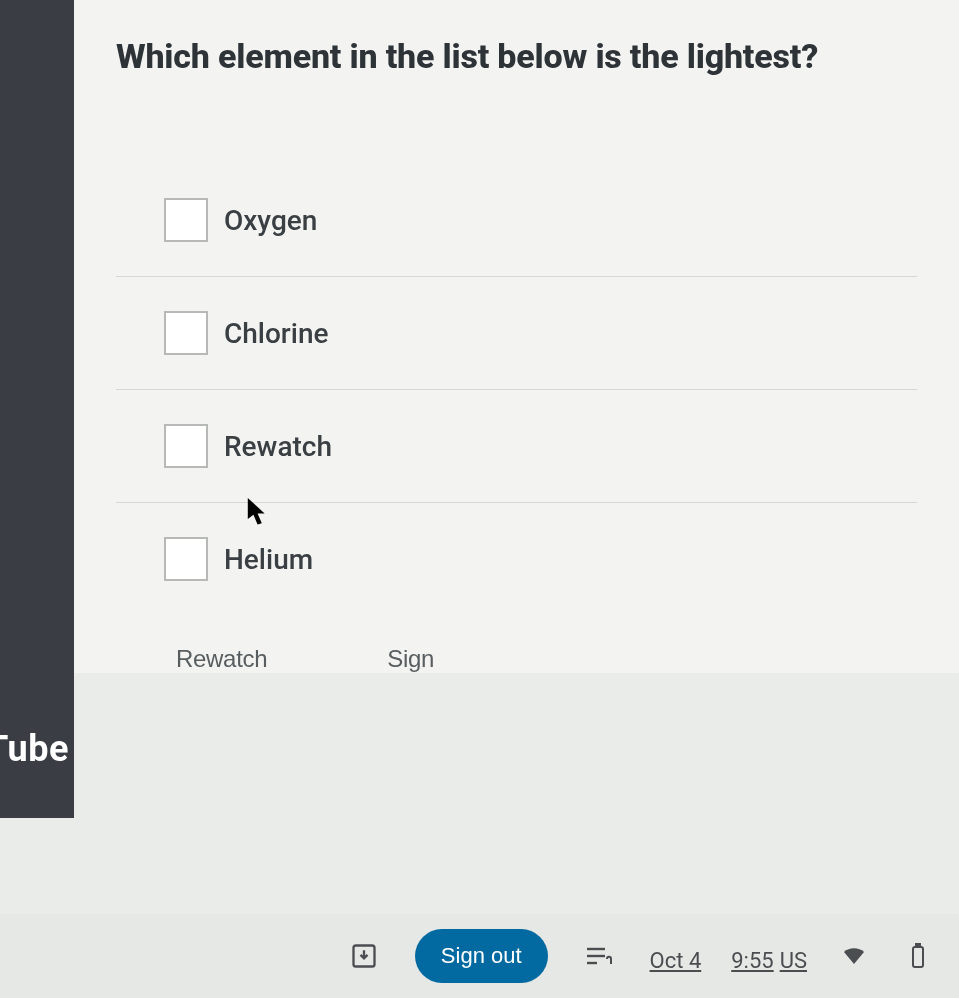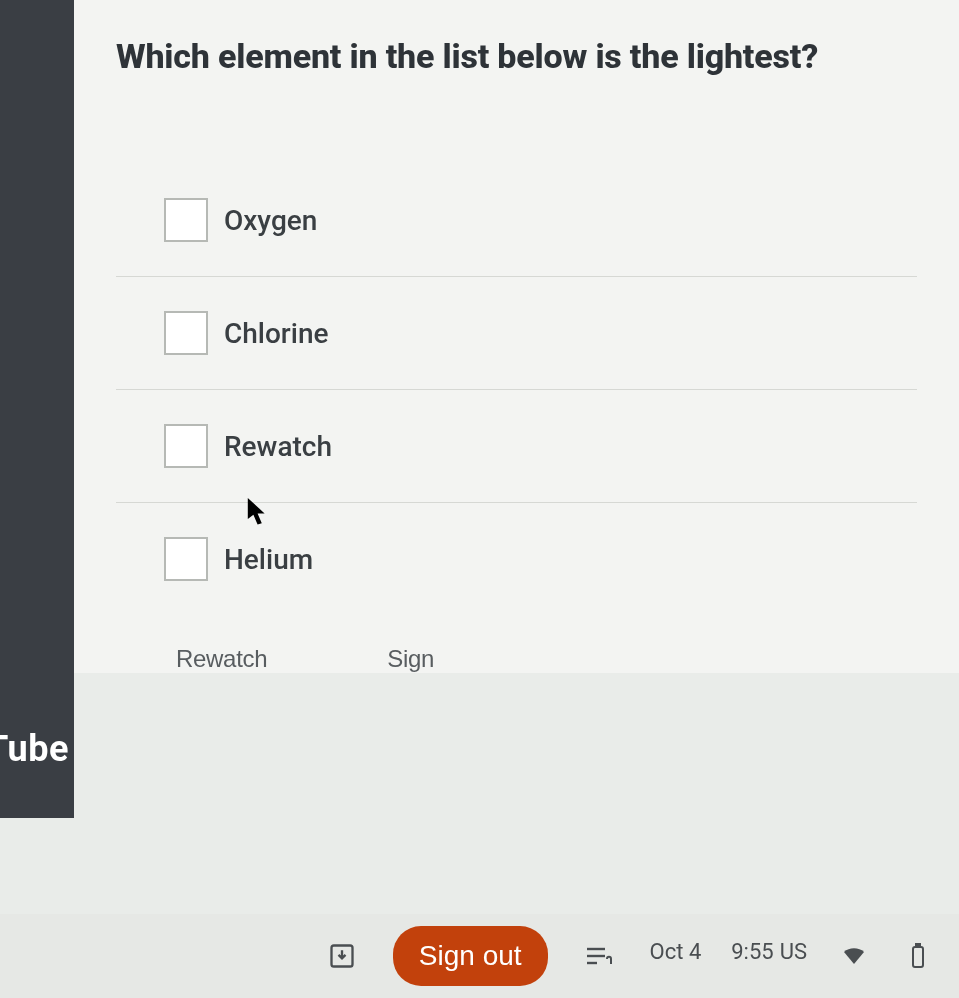--- a/index.html
+++ b/index.html
@@ -93,33 +93,34 @@
       color: #4a4e51;
       font-size: 22px;
     }
     .tb-icon {
       display: inline-flex;
       align-items: center;
       justify-content: center;
       width: 34px; height: 34px;
     }
     .signout {
-      background: #c2410c;
+      background: #0369a1;
       color: #fff;
       border: none;
       border-radius: 28px;
       padding: 14px 26px;
-      font-size: 28px;
+      font-size: 22px;
       font-weight: 500;
       cursor: pointer;
     }
     .tb-right {
       display: flex;
-      align-items: flex-start;
+      align-items: flex-end;
       gap: 30px;
+      text-decoration: underline;
     }
     .tb-time { display: flex; align-items: center; gap: 6px; }
 
     .cursor {
       position: absolute;
       left: 247px; top: 498px;
       width: 24px; height: 28px;
       z-index: 50;
       pointer-events: none;
     }

